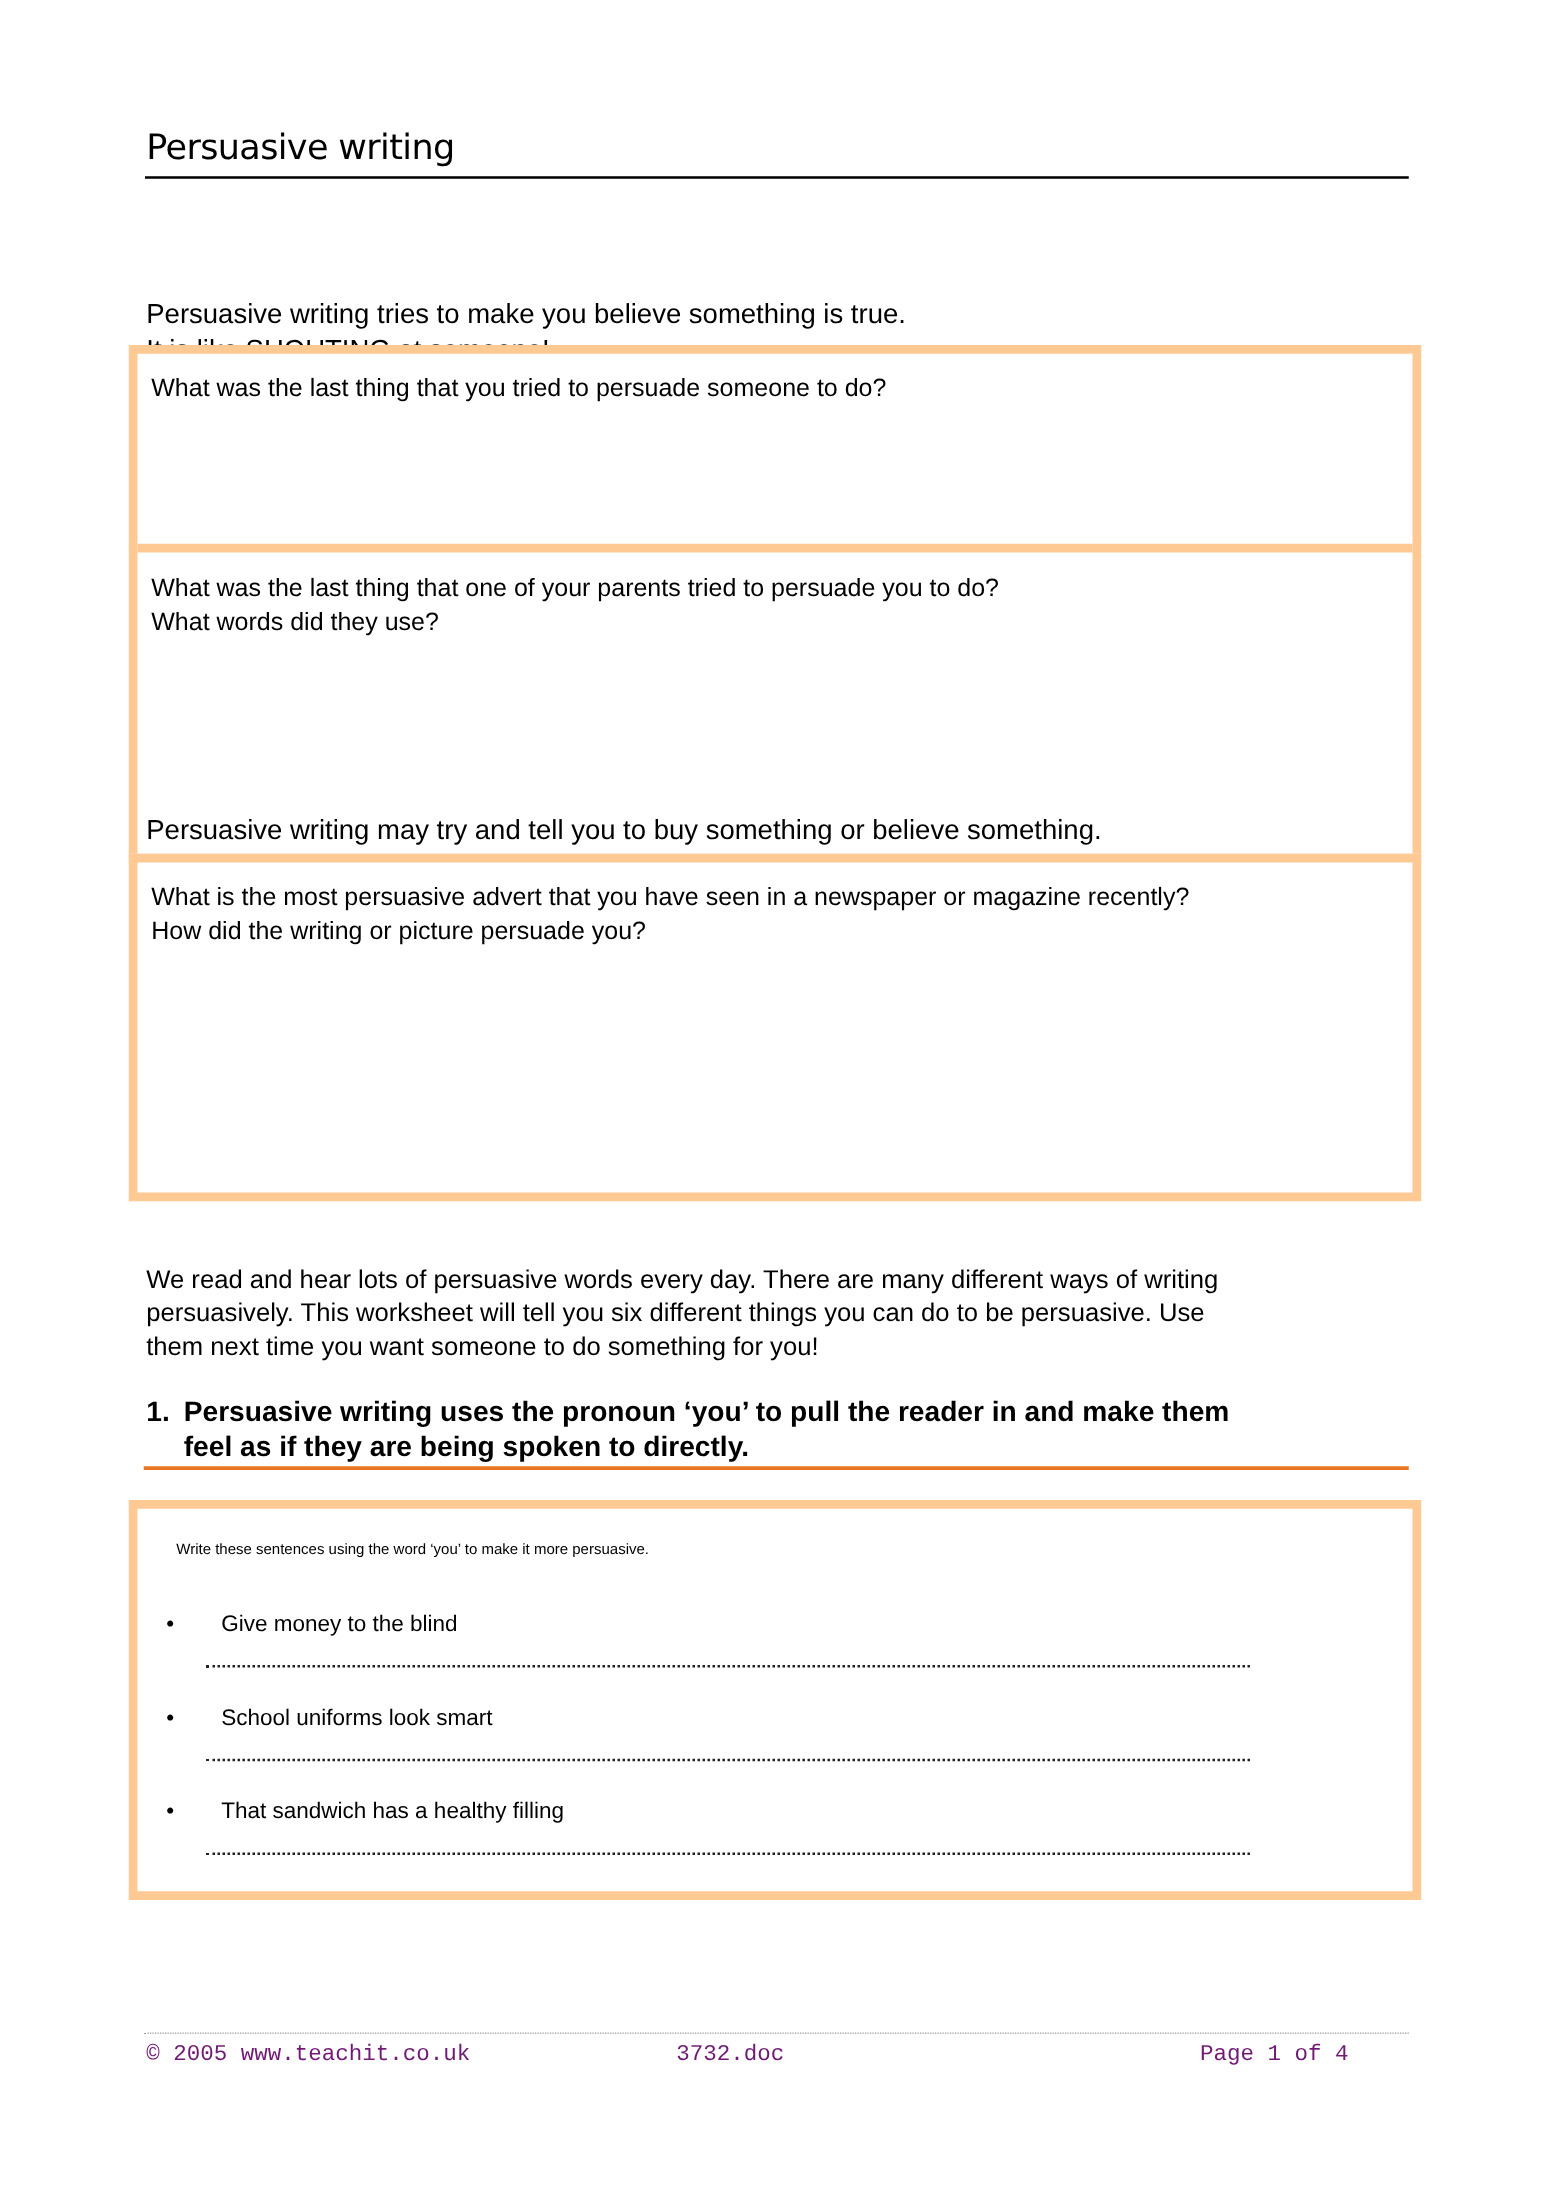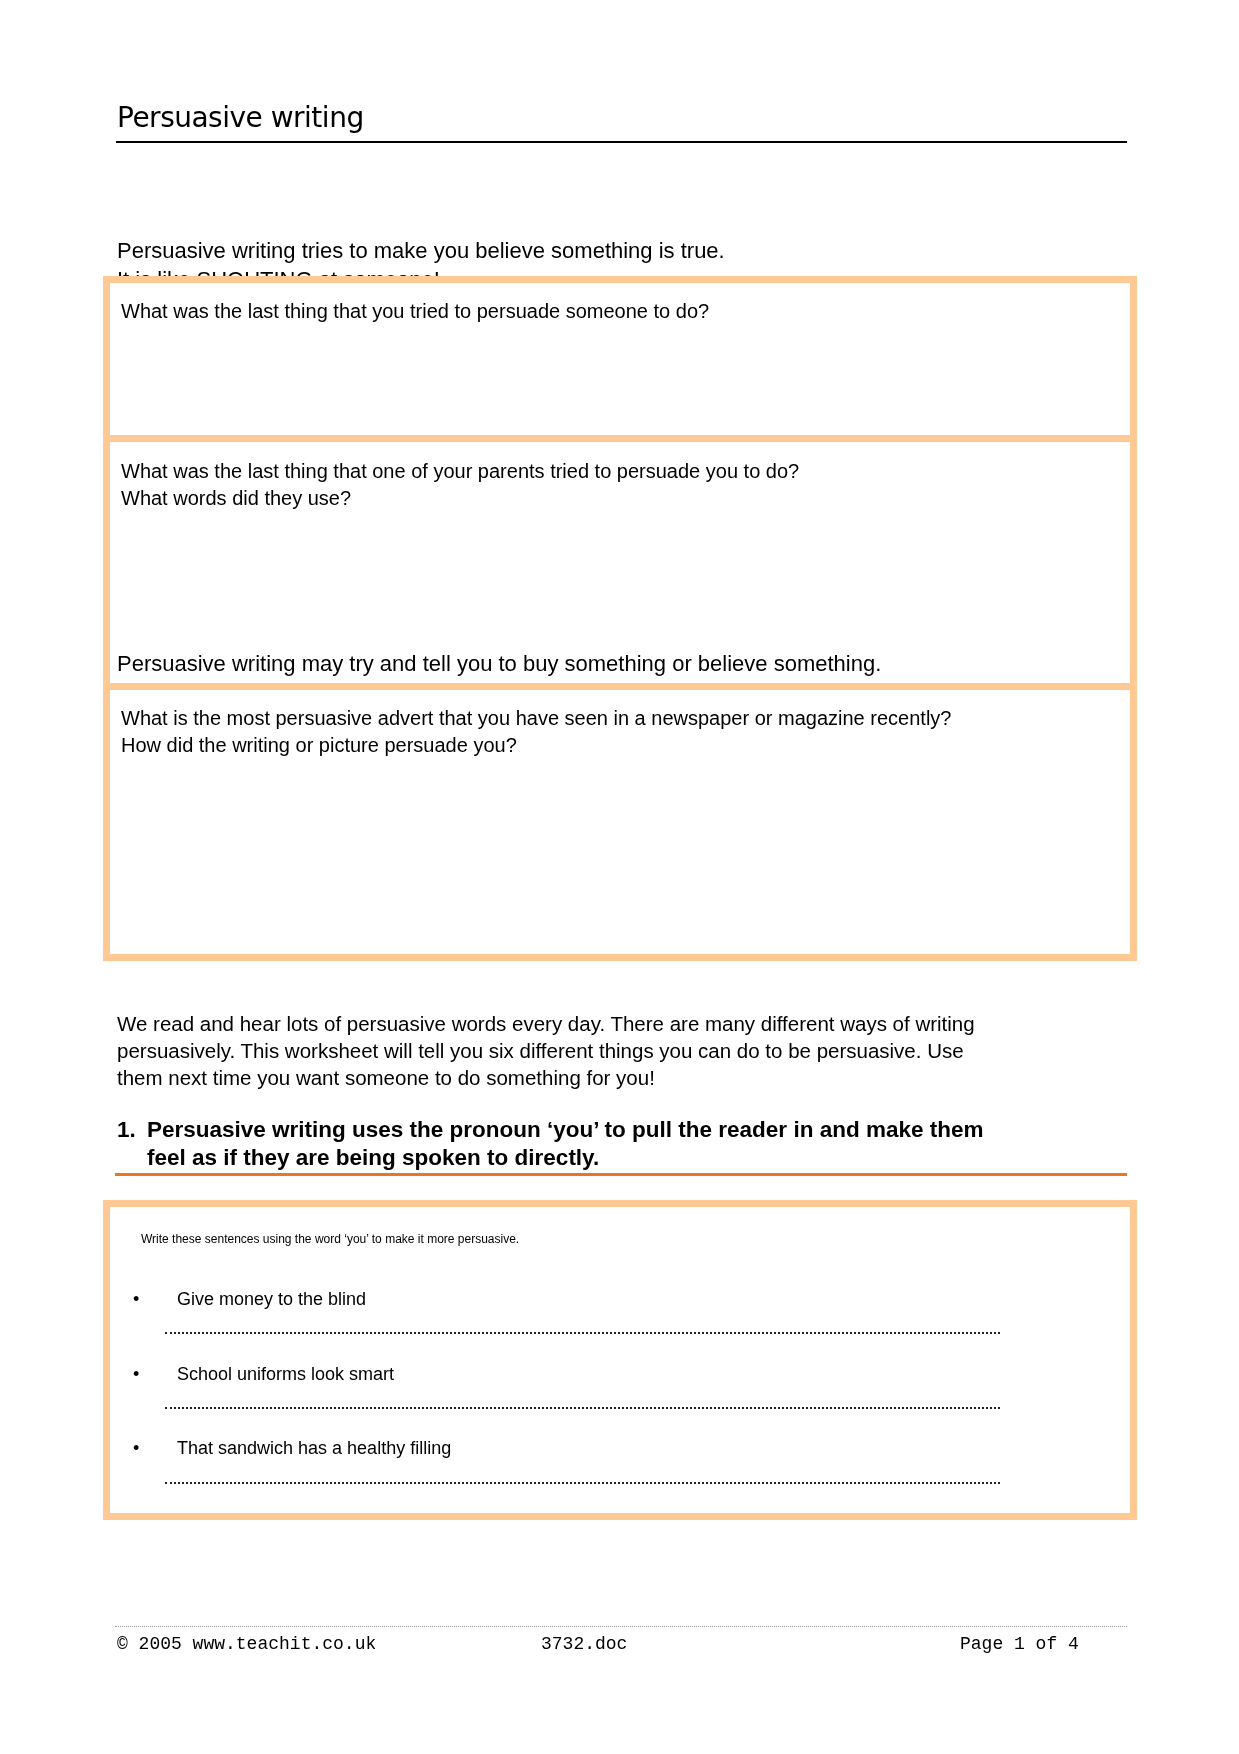--- a/index.html
+++ b/index.html
@@ -14,21 +14,21 @@
   .para { font-size: 20.5px; line-height: 27px; margin-top: 23px; }
   .section-heading { left: 117px; top: 1116px; font-size: 22.5px; line-height: 28px; font-weight: bold; width: 1010px; }
   .section-heading .num { display: inline-block; width: 30px; }
   .section-heading .indent { padding-left: 30px; }
   .orange-rule { left: 115px; top: 1173px; width: 1012px; height: 3px; background: #E87722; }
   .exercise-intro { position: absolute; left: 11px; top: 20px; font-size: 12px; line-height: 24px; margin-left: 20px; }
   .bullet-item { position: absolute; left: 23px; font-size: 18px; line-height: 24px; }
   .bullet-item .dot { display: inline-block; width: 44px; }
   .answer-line { position: absolute; left: 55px; width: 835px; height: 0; border-bottom: 2px dotted #222; }
   .footer-rule { left: 115px; top: 1626px; width: 1012px; height: 0; border-top: 1px dotted #999; }
-  .footer { top: 1633px; font-family: "Liberation Mono", monospace; font-size: 18px; line-height: 22px; color: #000000; }
+  .footer { top: 1633px; font-family: "Liberation Mono", monospace; font-size: 18px; line-height: 22px; color: #701a75; }
 </style>
 </head>
 <body>
 
 <div>
 
   <div class="abs title">Persuasive writing</div>
   <div class="abs title-rule"></div>
 
   <div class="abs lead">

